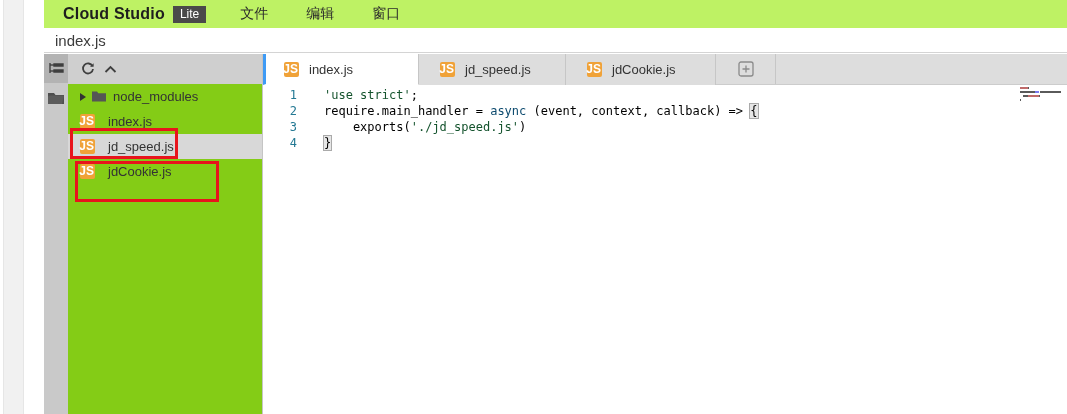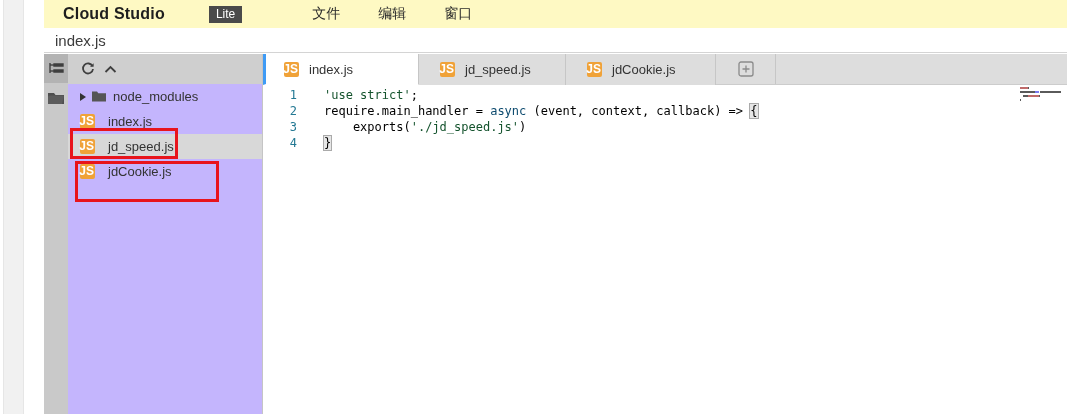--- a/index.html
+++ b/index.html
@@ -6,42 +6,42 @@
   html,body { width:1067px; height:414px; background:#ffffff; overflow:hidden;
               font-family:"Liberation Sans","DejaVu Sans",sans-serif; position:relative; }
 
   
   .left-strip { position:absolute; left:3px; top:0; width:21px; height:414px;
                 background:#f1f1f1; border-left:1px solid #e6e6e6; border-right:1px solid #e6e6e6; }
 
   .app { position:absolute; left:44px; top:0; width:1023px; height:414px; }
 
   
-  .menubar { height:28px; display:flex; align-items:center; padding-left:19px; background:#fef9c3;gap:36px; }
+  .menubar { height:28px; display:flex; align-items:center; padding-left:19px; background:#bef264; }
   .brand { font-weight:bold; font-size:16px; color:#1e1e1e; letter-spacing:0.2px; }
   .badge { background:#4a4a4a; color:#fff; font-size:12px; padding:1px 7px 2px; margin-left:8px; }
   .menus { display:flex; margin-left:34px; }
   .menu-item { font-size:14px; color:#2b2b2b; margin-right:38px; cursor:default; }
 
   
   .titlebar { height:25px; display:flex; align-items:center; padding-left:11px;
               background:#fff; border-bottom:1px solid #d4d4d4; }
   .titlebar span { font-size:15px; color:#3c3c3c; }
 
   
   .content { position:absolute; top:54px; left:0; width:1023px; height:360px; display:flex; }
 
   
   .activitybar { width:24px; background:#c9c9c9; height:360px; flex:none; }
   .act-cell { width:24px; height:29px; display:flex; align-items:center; justify-content:center; }
   .act-cell.active { background:#b3b3b3; }
   .act-cell svg { display:block; }
 
   
-  .sidebar { width:194px; flex:none; height:360px; background:#c4b5fd; display:flex; flex-direction:column; }
+  .sidebar { width:194px; flex:none; height:360px; background:#84cc16; display:flex; flex-direction:column; }
   .explorer-toolbar { height:30px; background:#cfcfcf; display:flex; align-items:center; padding-left:13px; flex:none; }
   .explorer-toolbar .tbtn { margin-right:9px; display:flex; align-items:center; }
   .filelist { flex:1; padding-top:0; }
   .file-row { height:25px; display:flex; align-items:center; padding-left:12px; font-size:13px; color:#333; cursor:pointer; }
   .file-row.selected { background:#d8d8d8; }
   .tri { width:0; height:0; border-left:6px solid #333; border-top:4px solid transparent;
          border-bottom:4px solid transparent; margin-right:6px; flex:none; }
   .folder-glyph { margin-right:7px; flex:none; display:flex; }
   .js-badge { width:15px; height:15px; background:#f0a238; border-radius:2px; color:#fff;
               font-size:12px; font-weight:bold; display:flex; align-items:flex-end; justify-content:flex-end;

